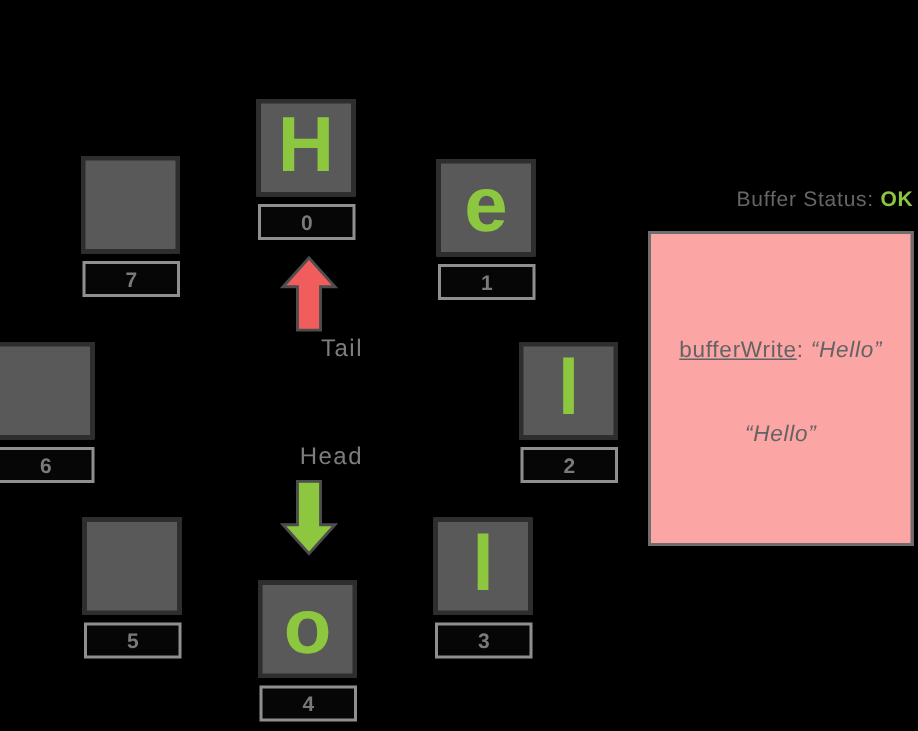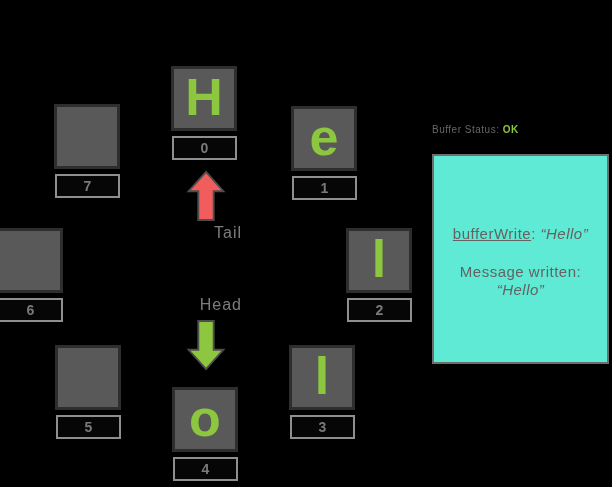--- a/index.html
+++ b/index.html
@@ -53,30 +53,30 @@
     position: absolute; width: 70px;
     text-align: right;
     color: #7d7d7d; font-size: 16px; letter-spacing: 1px;
   }
   .tail-label { left: 172px; top: 224px; }
   .head-label { left: 172px; top: 296px; }
 
   
   .status-line {
     position: absolute; left: 432px; top: 124px; width: 177px;
-    text-align: left;
-    color: #666666; font-size: 10px; letter-spacing: .5px;
+    text-align: right;
+    color: #666666; font-size: 14px; letter-spacing: .5px;
     white-space: nowrap;
   }
   .status-value { color: #8dc63f; font-weight: bold; }
 
   .panel {
     position: absolute; left: 432px; top: 154px;
     width: 173px; height: 206px;
-    background: #5eead4;
+    background: #fca5a5;
     border: 2px solid #6e6e6e;
   }
   .panel-line {
     position: absolute; left: 0; right: 0;
     text-align: center;
     color: #636363; font-size: 15px; letter-spacing: .5px;
     white-space: nowrap;
   }
   .panel-line-1 { top: 69px; }
   .panel-line-2 { top: 107px; }
@@ -173,17 +173,16 @@
 
   <div class="status-line">
     <span>Buffer Status:</span>
     <span class="status-value">OK</span>
   </div>
 
   <div class="panel">
     <div class="panel-line panel-line-1">
       <span class="u">bufferWrite</span><span>: </span><span class="it">“Hello”</span>
     </div>
-    <div class="panel-line panel-line-2">Message written:</div>
     <div class="panel-line panel-line-3 it">“Hello”</div>
   </div>
 
 </div>
 
 </body></html>

